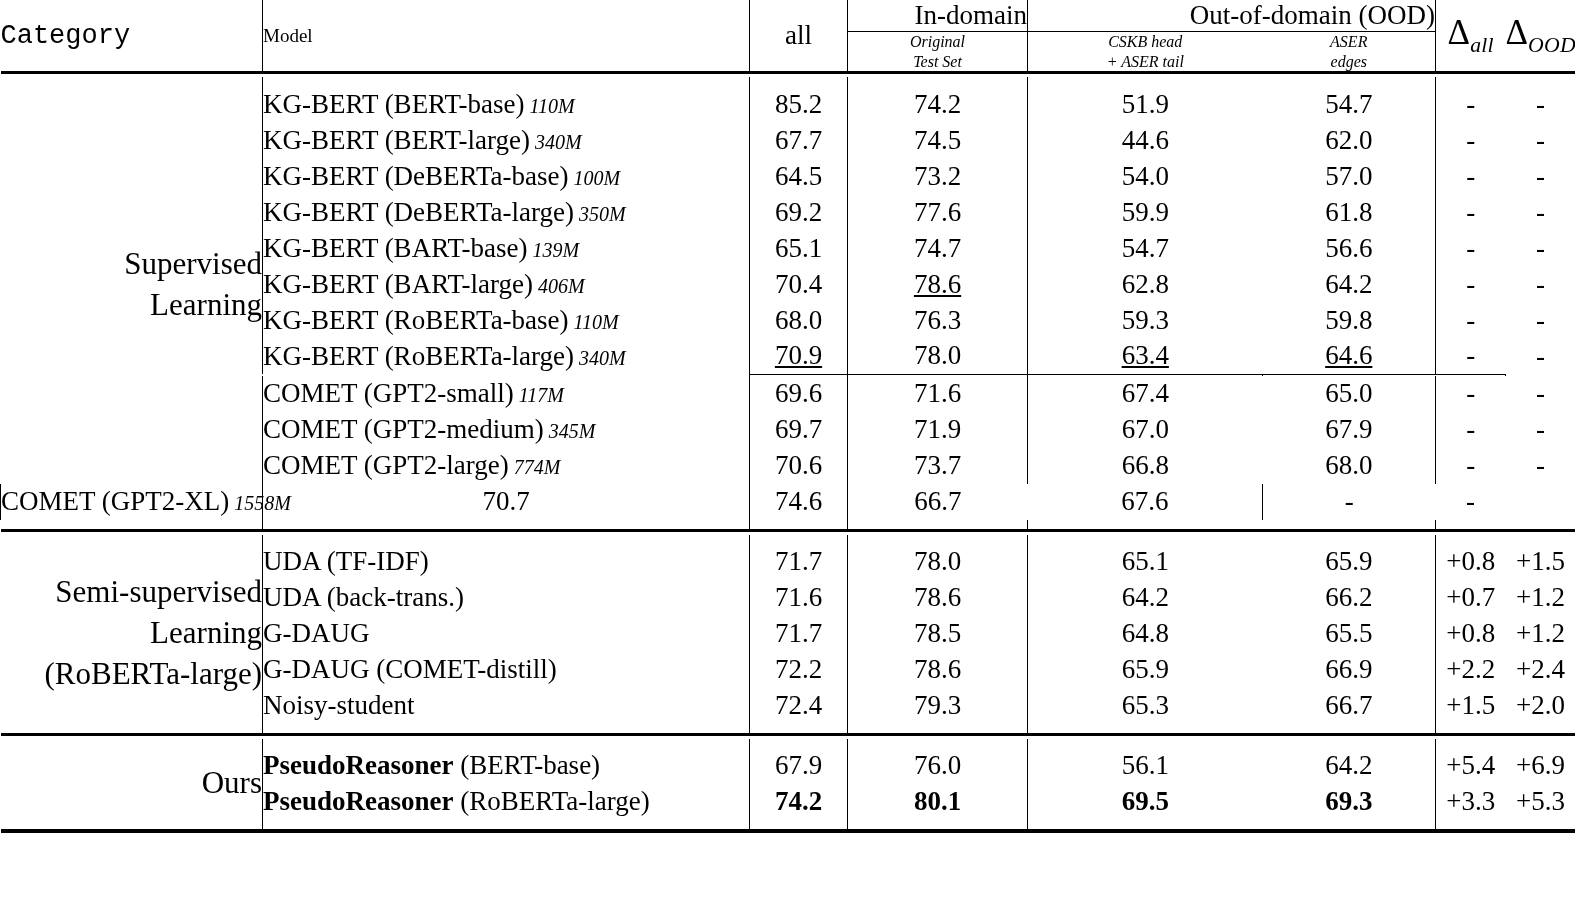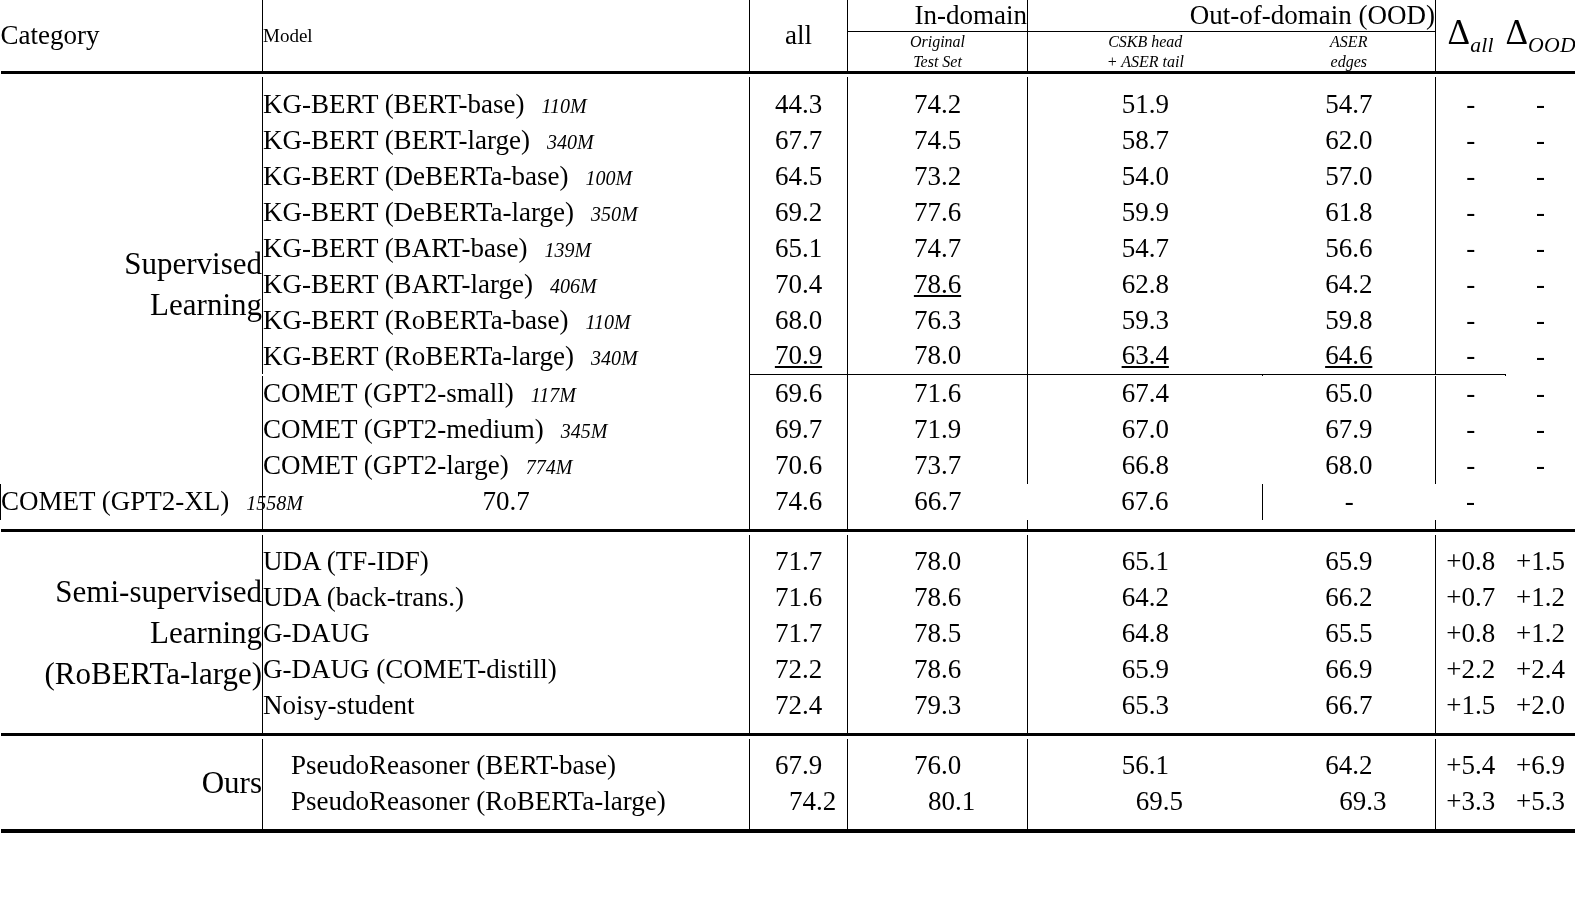--- a/index.html
+++ b/index.html
@@ -70,20 +70,21 @@
   }
   .hdr-plain {
     text-align: center;
     font-size: 27px;
     font-family: Liberation Serif, serif;
   }
   .hdr-left {
     text-align: left;
     font-size: 27px;
     padding-left: 18px;
+    font-family: Liberation Mono, monospace;
   }
   .hdr-model {
     text-align: left;
     font-size: 19px;
     padding-left: 20px;
   }
   .delta {
     font-size: 35px;
   }
   .delta sub {
@@ -106,23 +107,23 @@
     font-size: 27px;
     height: 36px;
   }
   .num {
     text-align: center;
     font-size: 27px;
   }
   .params {
     font-style: italic;
     font-size: 20px;
-    padding-left: 17px;
-  }
-  .b { font-weight: normal; margin-left: 28px; }
+    padding-left: 5px;
+  }
+  .b { font-weight: bold; }
   .u { text-decoration: underline; text-underline-offset: 2px; }
 
   
   tr.subrule-row td.subrule {
     border-top: 1.4px solid #000;
   }
   tr.subrule-row td { height: 1px; line-height: 0; font-size: 0; }
 
   
   .pad-top td { height: 9px; line-height: 0; font-size: 0; }
@@ -178,32 +179,32 @@
           <td></td>
           <td class="vl-left"></td>
           <td></td>
         </tr>
         <tr>
           <td class="cat-cell" rowspan="12">
             <div>Supervised</div>
             <div>Learning</div>
           </td>
           <td class="model-cell vl-left"><span>KG-BERT (BERT-base)</span><span class="params">110M</span></td>
-          <td class="num vl-left"><span>44.3</span></td>
+          <td class="num vl-left"><span>85.2</span></td>
           <td class="num vl-left"><span>74.2</span></td>
           <td class="num vl-left"><span>51.9</span></td>
           <td class="num"><span>54.7</span></td>
           <td class="num vl-left"><span>-</span></td>
           <td class="num"><span>-</span></td>
         </tr>
         <tr>
           <td class="model-cell vl-left"><span>KG-BERT (BERT-large)</span><span class="params">340M</span></td>
           <td class="num vl-left"><span>67.7</span></td>
           <td class="num vl-left"><span>74.5</span></td>
-          <td class="num vl-left"><span>58.7</span></td>
+          <td class="num vl-left"><span>44.6</span></td>
           <td class="num"><span>62.0</span></td>
           <td class="num vl-left"><span>-</span></td>
           <td class="num"><span>-</span></td>
         </tr>
         <tr>
           <td class="model-cell vl-left"><span>KG-BERT (DeBERTa-base)</span><span class="params">100M</span></td>
           <td class="num vl-left"><span>64.5</span></td>
           <td class="num vl-left"><span>73.2</span></td>
           <td class="num vl-left"><span>54.0</span></td>
           <td class="num"><span>57.0</span></td>

